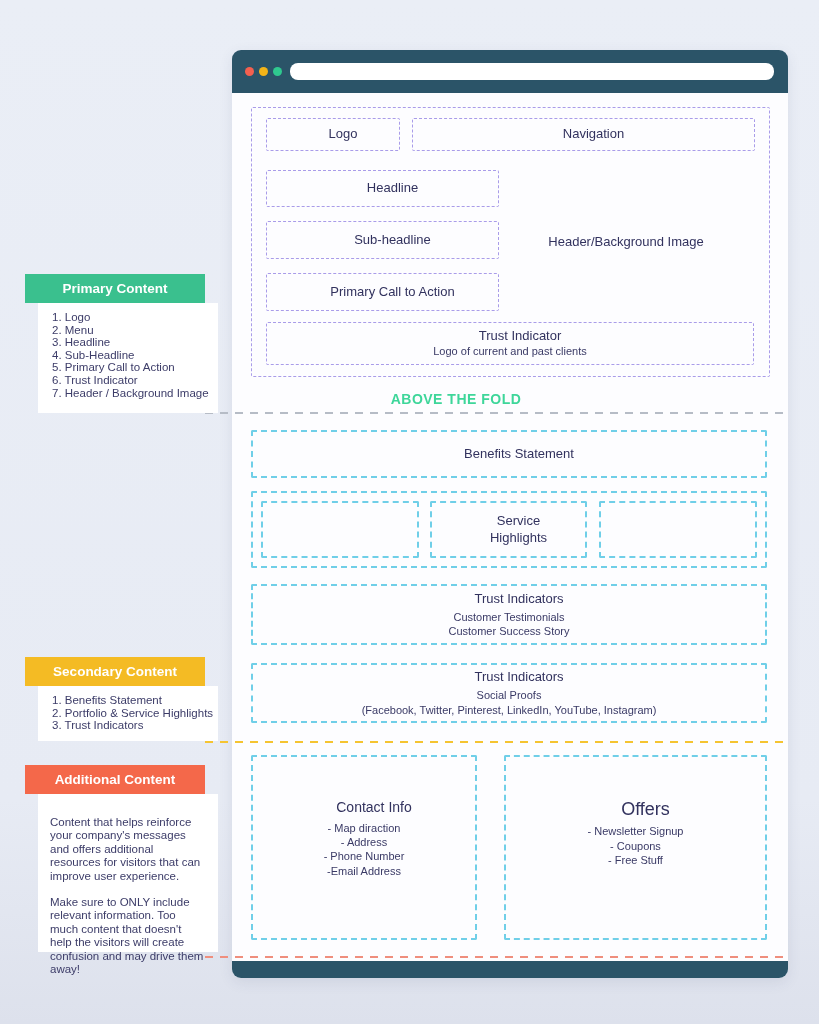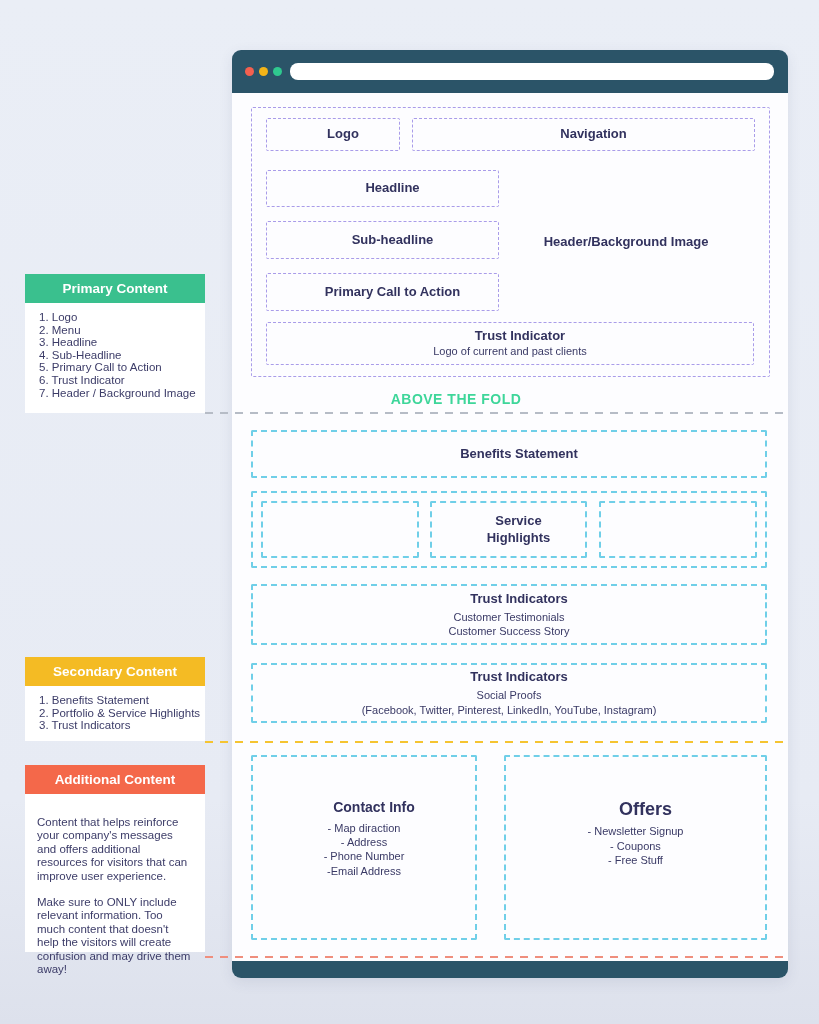--- a/index.html
+++ b/index.html
@@ -19,35 +19,35 @@
   .url-bar{position:absolute;left:58px;top:13px;width:484px;height:17px;
            background:#ffffff;border-radius:8px;border:none;}
   .browser-body{position:absolute;left:0;top:43px;width:100%;height:868px;background:#fdfdff;}
   .browser-footer{position:absolute;left:0;bottom:0;width:100%;height:17px;
                   background:#2b5468;border-radius:0 0 9px 9px;}
 
   
   .pbox{position:absolute;border:1.5px dashed #a99ce9;border-radius:2px;}
   .cbox{position:absolute;border:2px dashed #70cfe8;border-radius:2px;}
   .center{display:flex;flex-direction:column;align-items:center;justify-content:center;text-align:center;}
-  .box-label{font-weight:bold;font-size:13px;color:#32325e;line-height:1.25;margin-left:20px;}
+  .box-label{font-weight:normal;font-size:13px;color:#32325e;line-height:1.25;margin-left:20px;}
   .box-sub{font-size:11px;color:#3a3a66;line-height:1.3;}
 
   .fold-label{position:absolute;left:232px;top:391px;width:448px;text-align:center;
               font-weight:bold;font-size:14px;letter-spacing:.5px;color:#3ed69a;}
 
   .hline{position:absolute;height:2px;}
   .hline.gray{background:repeating-linear-gradient(90deg,#b6bcc6 0 8px,transparent 8px 15px);}
   .hline.yellow{background:repeating-linear-gradient(90deg,#f5c431 0 8px,transparent 8px 15px);}
   .hline.coral{background:repeating-linear-gradient(90deg,#ef8e7d 0 8px,transparent 8px 15px);}
 
   
   .side-header{position:absolute;left:25px;width:180px;height:29px;text-align:center;
                line-height:29px;font-weight:bold;font-size:13.5px;color:#ffffff;}
-  .side-panel{position:absolute;left:25px;width:180px;background:#ffffff;}
+  .side-panel{position:absolute;left:38px;width:180px;background:#ffffff;}
   .side-list{margin:0;padding:8px 8px 6px 14px;list-style:none;}
   .side-list li{font-size:11.5px;line-height:12.6px;color:#3c3c68;white-space:nowrap;}
   .side-par{margin:0;padding:0 12px;font-size:11.5px;line-height:13.4px;color:#3c3c68;}
   .side-par.first{padding-top:22px;}
   .side-par.second{padding-top:13px;}
 </style>
 </head>
 <body>
 
 <div class="stage">

